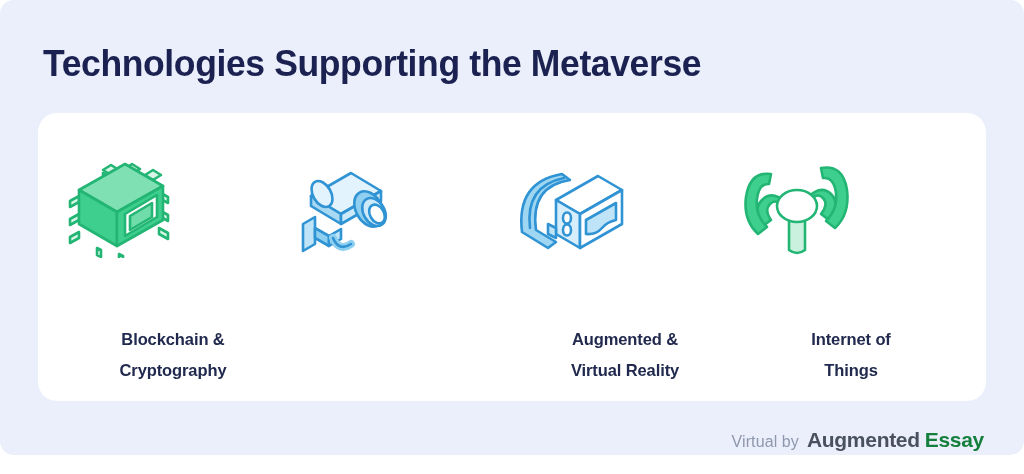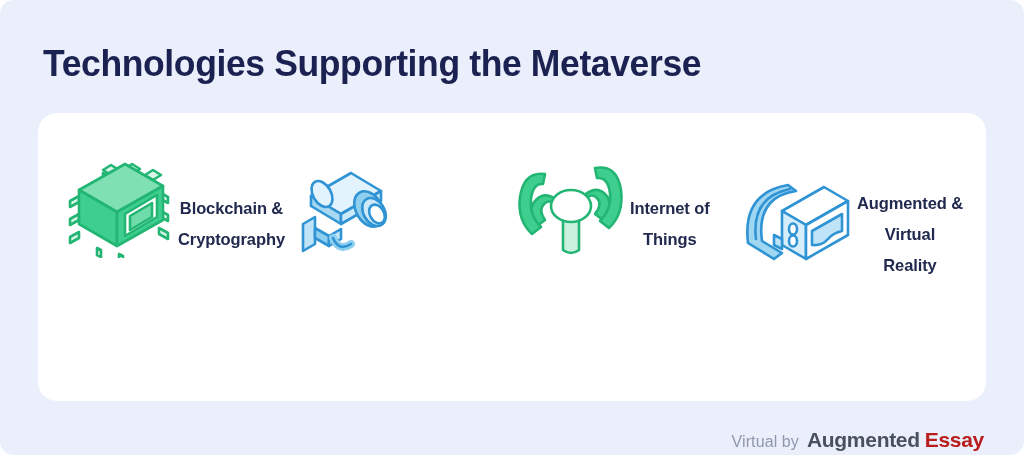--- a/index.html
+++ b/index.html
@@ -58,21 +58,22 @@
     height: 100%;
     display: flex;
     align-items: flex-start;
     justify-content: space-between;
     padding: 47px 22px 0 22px;
   }
 
   .item {
     flex: 1 1 0;
     display: flex;
-    align-items: center;
+    flex-direction: column;
+    gap: 36px;
   }
 
   .icon-wrap {
     width: 118px;
     height: 100px;
     display: flex;
     align-items: center;
     justify-content: center;
   }
 
@@ -105,21 +106,21 @@
     letter-spacing: 0.1px;
   }
 
   .brand {
     font-size: 21px;
     font-weight: bold;
     letter-spacing: -0.3px;
   }
 
   .brand-business { color: #49515f; }
-  .brand-essay { color: #b91c1c; margin-left: 5px; }
+  .brand-essay { color: #15803d; margin-left: 5px; }
 </style>
 </head>
 <body>
 
 <div class="infographic">
 
   <div class="title">Technologies Supporting the Metaverse</div>
 
   <div class="card">
     <div class="items">
@@ -192,65 +193,65 @@
               <ellipse cx="85" cy="50" rx="10.5" ry="15" transform="rotate(-30 85 50)" fill="#cdeafb"></ellipse>
               <ellipse cx="88" cy="52" rx="7" ry="10" transform="rotate(-30 88 52)" fill="#ffffff"></ellipse>
             </g>
           </svg>
         </div>
       </div>
 
 
       <div class="item">
         <div class="icon-wrap">
+          <svg width="118" height="96" viewBox="0 0 118 96">
+            <g fill="none" stroke="#2f93d4" stroke-width="2.6" stroke-linejoin="round" stroke-linecap="round">
+
+              <path d="M36 86 L10 70 q -6 -50 40 -58 L58 18 q -40 6 -34 50 L44 80 Z" fill="#9fd7f3"></path>
+
+              <path d="M18 66 q -5 -42 34 -50" fill="none" stroke="#2f93d4"></path>
+
+              <path d="M44 38 L86 14 L110 28 L68 52 Z" fill="#ffffff"></path>
+
+              <path d="M44 38 L68 52 L68 86 L44 72 Z" fill="#d6eefb"></path>
+
+              <path d="M68 52 L110 28 L110 62 L68 86 Z" fill="#ffffff"></path>
+
+              <path d="M74 58 L104 41 L104 58 q -9 2 -14 8 q -6 7 -16 6 Z" fill="#bfe4f8"></path>
+
+              <ellipse cx="55" cy="56" rx="4" ry="5.5" fill="#ffffff"></ellipse>
+              <ellipse cx="55" cy="68" rx="4" ry="5.5" fill="#ffffff"></ellipse>
+
+              <path d="M36 62 L44 66 L44 76 L36 72 Z" fill="#bfe4f8"></path>
+            </g>
+          </svg>
+        </div>
+        <div class="item-label">Augmented &amp;
+Virtual Reality</div>
+      </div>
+
+      <div class="item">
+        <div class="icon-wrap">
           <svg width="112" height="96" viewBox="0 0 112 96">
             <g fill="none" stroke="#22b573" stroke-width="2.6" stroke-linejoin="round" stroke-linecap="round">
 
               <path d="M66 36 q 14 -14 24 -4 q 10 10 -2 26 l -8 -6 q 8 -10 2 -16 q -6 -6 -12 2 Z" fill="#3ecf8e"></path>
               <path d="M80 6 q 22 -4 26 22 q 3 24 -12 38 l -9 -7 q 12 -12 10 -28 q -2 -16 -13 -15 Z" fill="#3ecf8e"></path>
 
               <path d="M44 40 q -13 -12 -23 -2 q -10 10 1 26 l 8 -6 q -7 -10 -1 -16 q 6 -6 11 2 Z" fill="#3ecf8e"></path>
               <path d="M30 12 q -21 -3 -25 23 q -3 23 12 37 l 9 -7 q -12 -12 -10 -28 q 2 -16 12 -15 Z" fill="#3ecf8e"></path>
 
               <path d="M48 50 L64 50 L64 88 q -8 6 -16 0 Z" fill="#c9f1de"></path>
 
               <ellipse cx="56" cy="44" rx="20" ry="16" fill="#ffffff"></ellipse>
             </g>
           </svg>
         </div>
         <div class="item-label">Internet of
 Things</div>
-      </div>
-
-      <div class="item">
-        <div class="icon-wrap">
-          <svg width="118" height="96" viewBox="0 0 118 96">
-            <g fill="none" stroke="#2f93d4" stroke-width="2.6" stroke-linejoin="round" stroke-linecap="round">
-
-              <path d="M36 86 L10 70 q -6 -50 40 -58 L58 18 q -40 6 -34 50 L44 80 Z" fill="#9fd7f3"></path>
-
-              <path d="M18 66 q -5 -42 34 -50" fill="none" stroke="#2f93d4"></path>
-
-              <path d="M44 38 L86 14 L110 28 L68 52 Z" fill="#ffffff"></path>
-
-              <path d="M44 38 L68 52 L68 86 L44 72 Z" fill="#d6eefb"></path>
-
-              <path d="M68 52 L110 28 L110 62 L68 86 Z" fill="#ffffff"></path>
-
-              <path d="M74 58 L104 41 L104 58 q -9 2 -14 8 q -6 7 -16 6 Z" fill="#bfe4f8"></path>
-
-              <ellipse cx="55" cy="56" rx="4" ry="5.5" fill="#ffffff"></ellipse>
-              <ellipse cx="55" cy="68" rx="4" ry="5.5" fill="#ffffff"></ellipse>
-
-              <path d="M36 62 L44 66 L44 76 L36 72 Z" fill="#bfe4f8"></path>
-            </g>
-          </svg>
-        </div>
-        <div class="item-label">Augmented &amp;
-Virtual Reality</div>
       </div>
 
     </div>
   </div>
 
   <div class="footer">
     <span class="created-by">Virtual by</span>
     <span class="brand">
       <span class="brand-business">Augmented</span><span class="brand-essay">Essay</span>
     </span>

